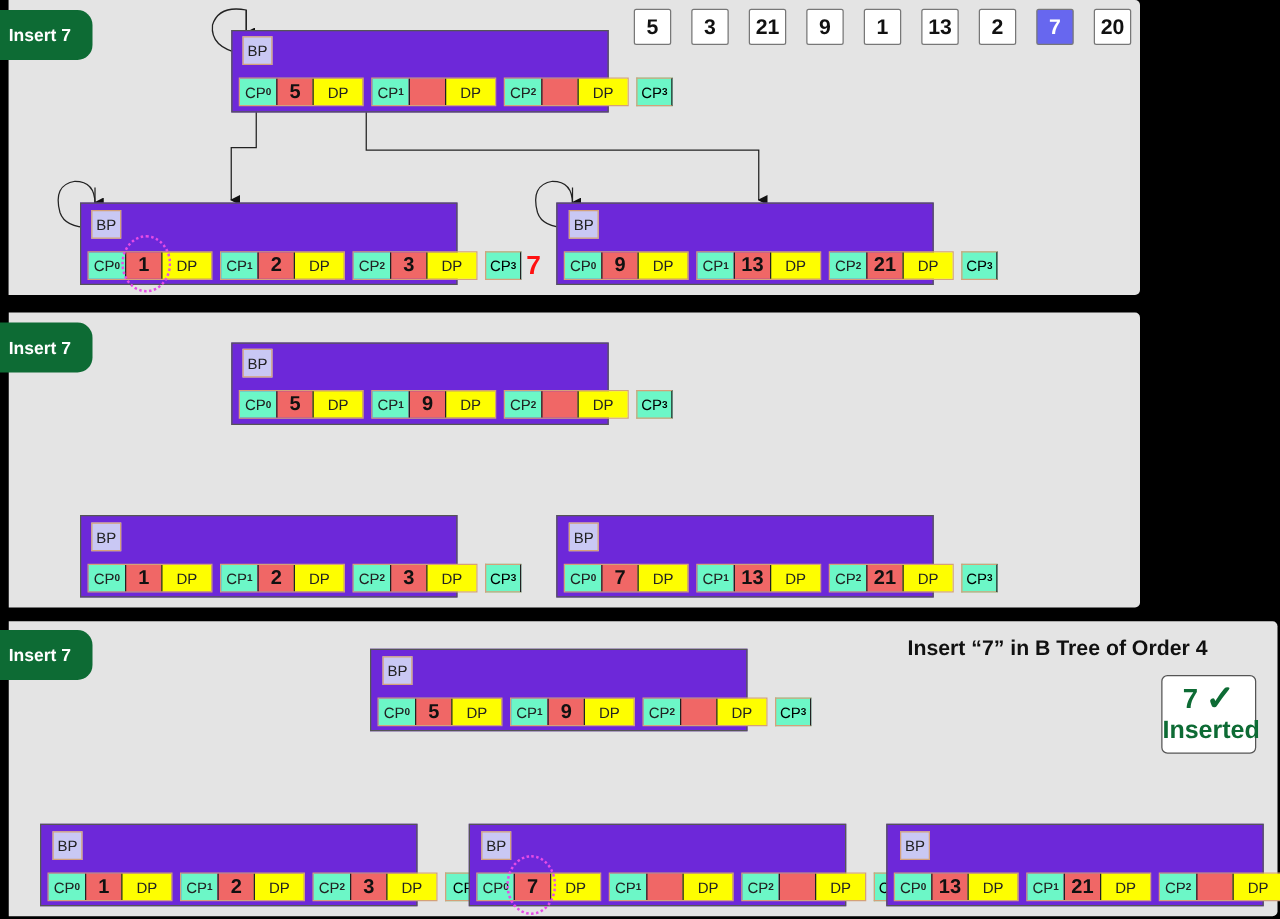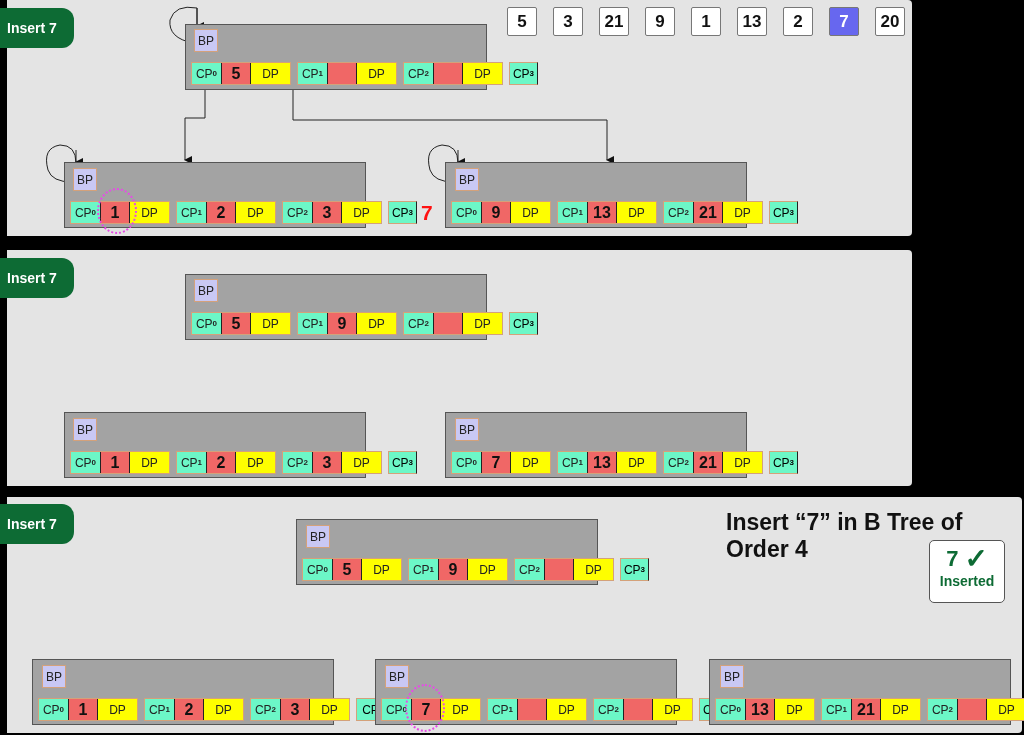--- a/index.html
+++ b/index.html
@@ -1,39 +1,39 @@
 <!DOCTYPE html>
 <html><head>
 <meta charset="utf-8">
 <style>
   * { box-sizing: border-box; margin: 0; padding: 0; }
   html, body { width: 1024px; height: 735px; background: #000; overflow: hidden; }
   body { position: relative; font-family: "Liberation Sans", sans-serif; }
   .panel { position: absolute; background: #e4e4e4; border-radius: 0 4px 4px 0; }
   .badge { position: absolute; background: #0d6b34; color: #fff; font-weight: bold; font-size: 14px;
            border-radius: 0 12px 12px 0; padding: 0 0 0 7px; display: flex; align-items: center; }
-  .node { position: absolute; background: #a3a3a3; border: 1.5px solid #555; }
+  .node { position: absolute; background: #6d28d9; border: 1.5px solid #555; }
   .bp { position: absolute; width: 24px; height: 23px; background: #c9c8f4; border: 1px solid #d4a17a;
         font-size: 12px; display: flex; align-items: center; justify-content: center; color: #222; }
   .row { position: absolute; display: flex; gap: 6px; }
   .grp { display: flex; border: 1px solid #d4a17a; height: 23px; }
   .cell { height: 21px; display: flex; align-items: center; justify-content: center; font-size: 12px; color: #222; }
   .cp { background: #6cf7c7; width: 29px; }
   .key { background: #f06766; width: 29px; font-weight: bold; font-size: 16px; color: #111; border-left: 1px solid #222; }
   .dp { background: #fefe00; width: 40px; border-left: 1px solid #222; }
   .cp-single { background: #6cf7c7; width: 29px; height: 23px; border: 1px solid #d4a17a; font-size: 12px;
                display: flex; align-items: center; justify-content: center; border-right: 1px solid #222; }
   .cp sub, .cp-single sub { font-size: 8px; font-weight: bold; vertical-align: -3px; }
   svg.wires { position: absolute; left: 0; top: 0; pointer-events: none; }
   .seq { position: absolute; display: flex; gap: 16px; top: 7px; left: 507px; }
   .seq-item { width: 30px; height: 29px; background: #fff; border: 1px solid #777; border-radius: 2px;
               font-size: 17px; font-weight: bold; display: flex; align-items: center; justify-content: center; color: #111; }
   .seq-item.active { background: #6767ef; color: #fff; }
   .pending { position: absolute; color: #f11; font-weight: bold; font-size: 21px; }
-  .title { position: absolute; font-size: 23px; font-weight: bold; color: #111; }
+  .title { position: absolute; font-size: 17px; font-weight: bold; color: #111; }
   .inserted { position: absolute; background: #fff; border: 1px solid #555; border-radius: 5px;
               width: 76px; height: 63px; color: #0d6b34; font-weight: bold; text-align: center; }
   .circle { position: absolute; border: 2px dotted #e64ce6; border-radius: 50%; }
 </style>
 </head>
 <body>
 
 <div class="panel" style="left:7px;top:0;width:405px;height:236px;width:405px;"></div>
 <div class="panel" style="left:7px;top:0;width:905px;height:236px;"></div>
 <div class="badge" style="left:0;top:8px;width:74px;height:40px;">
@@ -230,21 +230,21 @@
 <div class="panel" style="left:7px;top:497px;width:1015px;height:236px;"></div>
 <div class="badge" style="left:0;top:504px;width:74px;height:40px;">
   <span>Insert 7</span>
 </div>
 <div class="title" style="left:726px;top:509px;">Insert “7” in B Tree of Order 4</div>
 <div class="inserted" style="left:929px;top:540px;">
   <div style="display:flex;align-items:center;justify-content:center;gap:6px;margin-top:4px;">
     <span style="font-size:22px;">7</span>
     <span style="font-size:28px;line-height:28px;">✓</span>
   </div>
-  <div style="font-size:14px;">Inserted</div>
+  <div style="font-size:20px;">Inserted</div>
 </div>
 
 <div class="node" style="left:296px;top:519px;width:302px;height:66px;">
   <div class="bp" style="left:9px;top:5px;">BP</div>
   <div class="row" style="left:5px;top:38px;">
     <div class="grp">
         <div class="cell cp">CP<sub>0</sub></div>
         <div class="cell key">5</div>
         <div class="cell dp">DP</div>
       </div>

